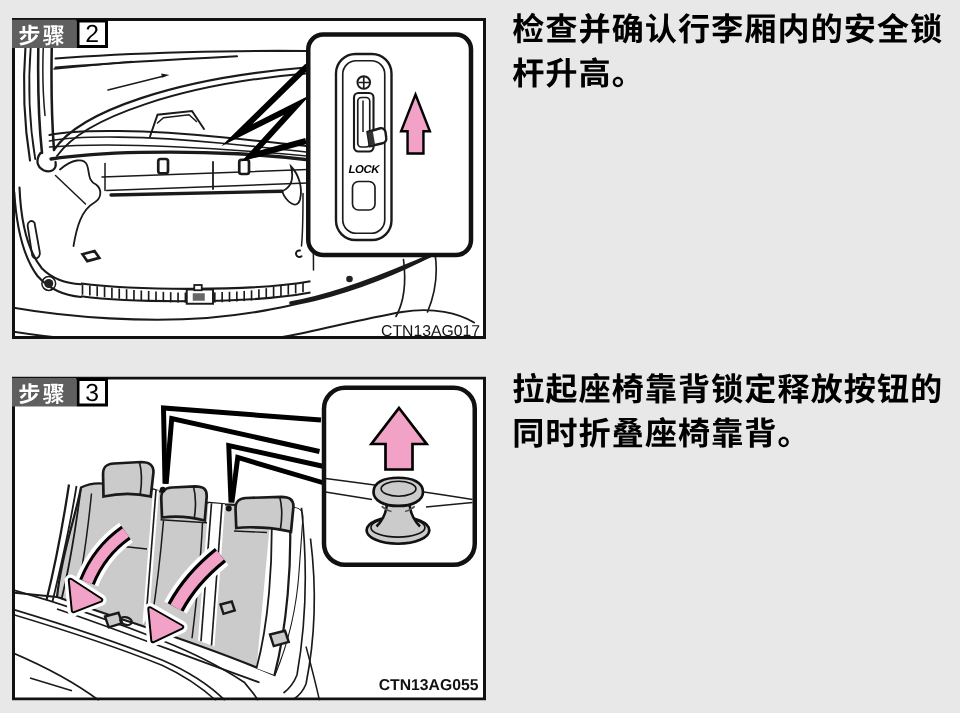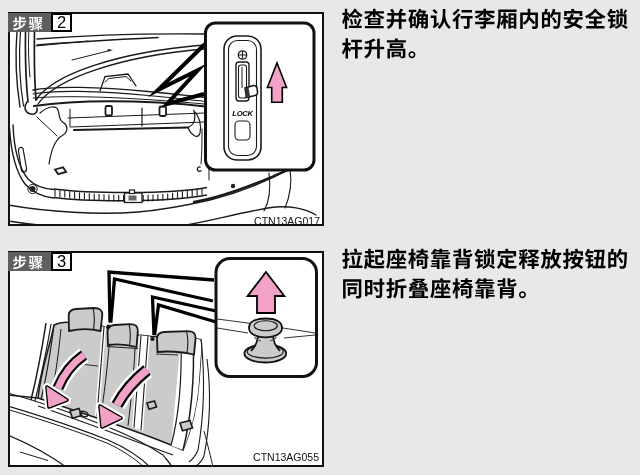--- a/index.html
+++ b/index.html
@@ -247,21 +247,21 @@
 <div class="lab" style="left:8px;top:252px;"><svg width="64" height="20" viewBox="0 0 64 20">
 <rect x="0" y="0" width="43" height="19" fill="#5f5f5f"></rect>
 <rect x="44" y="1" width="19" height="17" fill="#fff" stroke="#000" stroke-width="2"></rect>
 <g>
         <use href="#b6b65" transform="translate(4.20,16.00) scale(0.014800,-0.014800)" fill="#fff"></use>
 <use href="#b9aa4" transform="translate(20.40,16.00) scale(0.014800,-0.014800)" fill="#fff"></use>
       </g>
 <text x="53.5" y="15" font-family="Liberation Sans, sans-serif" font-size="16.5" text-anchor="middle" fill="#000">3</text>
 </svg></div>
 <div class="ctn" style="right:320px;top:214.5px;">CTN13AG017</div>
-<div class="ctn" style="right:321px;top:450.5px;">CTN13AG055</div>
+<div class="ctn" style="right:321px;top:450.5px;font-weight:bold;">CTN13AG055</div>
 <svg width="640" height="475" style="position:absolute;left:0;top:0;pointer-events:none">
 <defs>
 
 <path id="b3002" d="M193 248C105 248 32 175 32 86C32 -3 105 -76 193 -76C283 -76 355 -3 355 86C355 175 283 248 193 248ZM193 -4C145 -4 104 36 104 86C104 136 145 176 193 176C243 176 283 136 283 86C283 36 243 -4 193 -4Z"></path>
 <path id="b5168" d="M479 859C379 702 196 573 16 498C46 470 81 429 98 398C130 414 162 431 194 450V382H437V266H208V162H437V41H76V-66H931V41H563V162H801V266H563V382H810V446C841 428 873 410 906 393C922 428 957 469 986 496C827 566 687 655 568 782L586 809ZM255 488C344 547 428 617 499 696C576 613 656 546 744 488Z"></path>
 <path id="b5185" d="M89 683V-92H209V192C238 169 276 127 293 103C402 168 469 249 508 335C581 261 657 180 697 124L796 202C742 272 633 375 548 452C556 491 560 529 562 566H796V49C796 32 789 27 771 26C751 26 684 25 625 28C642 -3 660 -57 665 -91C754 -91 817 -89 859 -70C901 -51 915 -17 915 47V683H563V850H439V683ZM209 196V566H438C433 443 399 294 209 196Z"></path>
 <path id="b5347" d="M477 845C371 783 204 725 48 689C64 662 83 619 89 590C144 602 202 617 259 633V454H42V339H255C244 214 197 90 32 2C60 -19 101 -63 119 -91C315 18 366 178 376 339H633V-89H756V339H960V454H756V834H633V454H379V670C445 692 507 716 562 744Z"></path>
 <path id="b53a2" d="M680 343H828V251H680ZM680 436V540H828V436ZM680 158H828V62H680ZM573 639V-80H680V-36H828V-79H940V639ZM340 674V524H227V422H328C300 328 249 226 195 164C212 136 236 92 246 60C282 99 313 155 340 216V-79H448V251C472 212 496 172 510 144L566 245C550 267 482 354 448 393V422H547V524H448V674ZM100 813V504C100 346 94 122 19 -32C48 -43 98 -70 121 -88C201 78 213 334 213 504V705H952V813Z"></path>
 <path id="b53e0" d="M340 760H639C610 745 577 732 541 721C476 735 408 749 340 760ZM70 385V237H182V312H816V237H933V385H866L920 426C890 441 852 457 809 473C855 501 894 536 922 579L862 610L845 606H742L792 651C754 664 709 678 659 692C721 719 773 754 812 798L756 834L739 830H220V760H289L247 715C298 707 348 697 396 687C326 676 251 668 177 664C189 649 203 625 210 606H94V540H163L110 490L188 466C146 454 102 445 58 439C70 425 86 403 96 385ZM518 493 608 467C569 457 528 448 488 443C502 429 521 403 532 385H422L478 426C451 440 417 455 380 470C425 500 463 537 490 583L433 610L417 606H304C389 616 472 631 548 652C606 637 658 621 701 606H519V540H568ZM172 540H348C330 527 310 515 288 504C250 517 210 529 172 540ZM295 426C329 412 359 398 384 385H166C212 396 255 409 295 426ZM593 540H772C754 527 734 516 712 506C673 518 632 530 593 540ZM720 429C758 414 792 400 821 385H567C620 396 672 410 720 429ZM334 128H656V98H334ZM334 187V216H656V187ZM334 39H656V7H334ZM222 285V7H55V-75H948V7H774V285Z"></path>
 <path id="b540c" d="M249 618V517H750V618ZM406 342H594V203H406ZM296 441V37H406V104H705V441ZM75 802V-90H192V689H809V49C809 33 803 27 785 26C768 25 710 25 657 28C675 -3 693 -58 698 -90C782 -91 837 -87 876 -68C914 -49 927 -14 927 48V802Z"></path>

